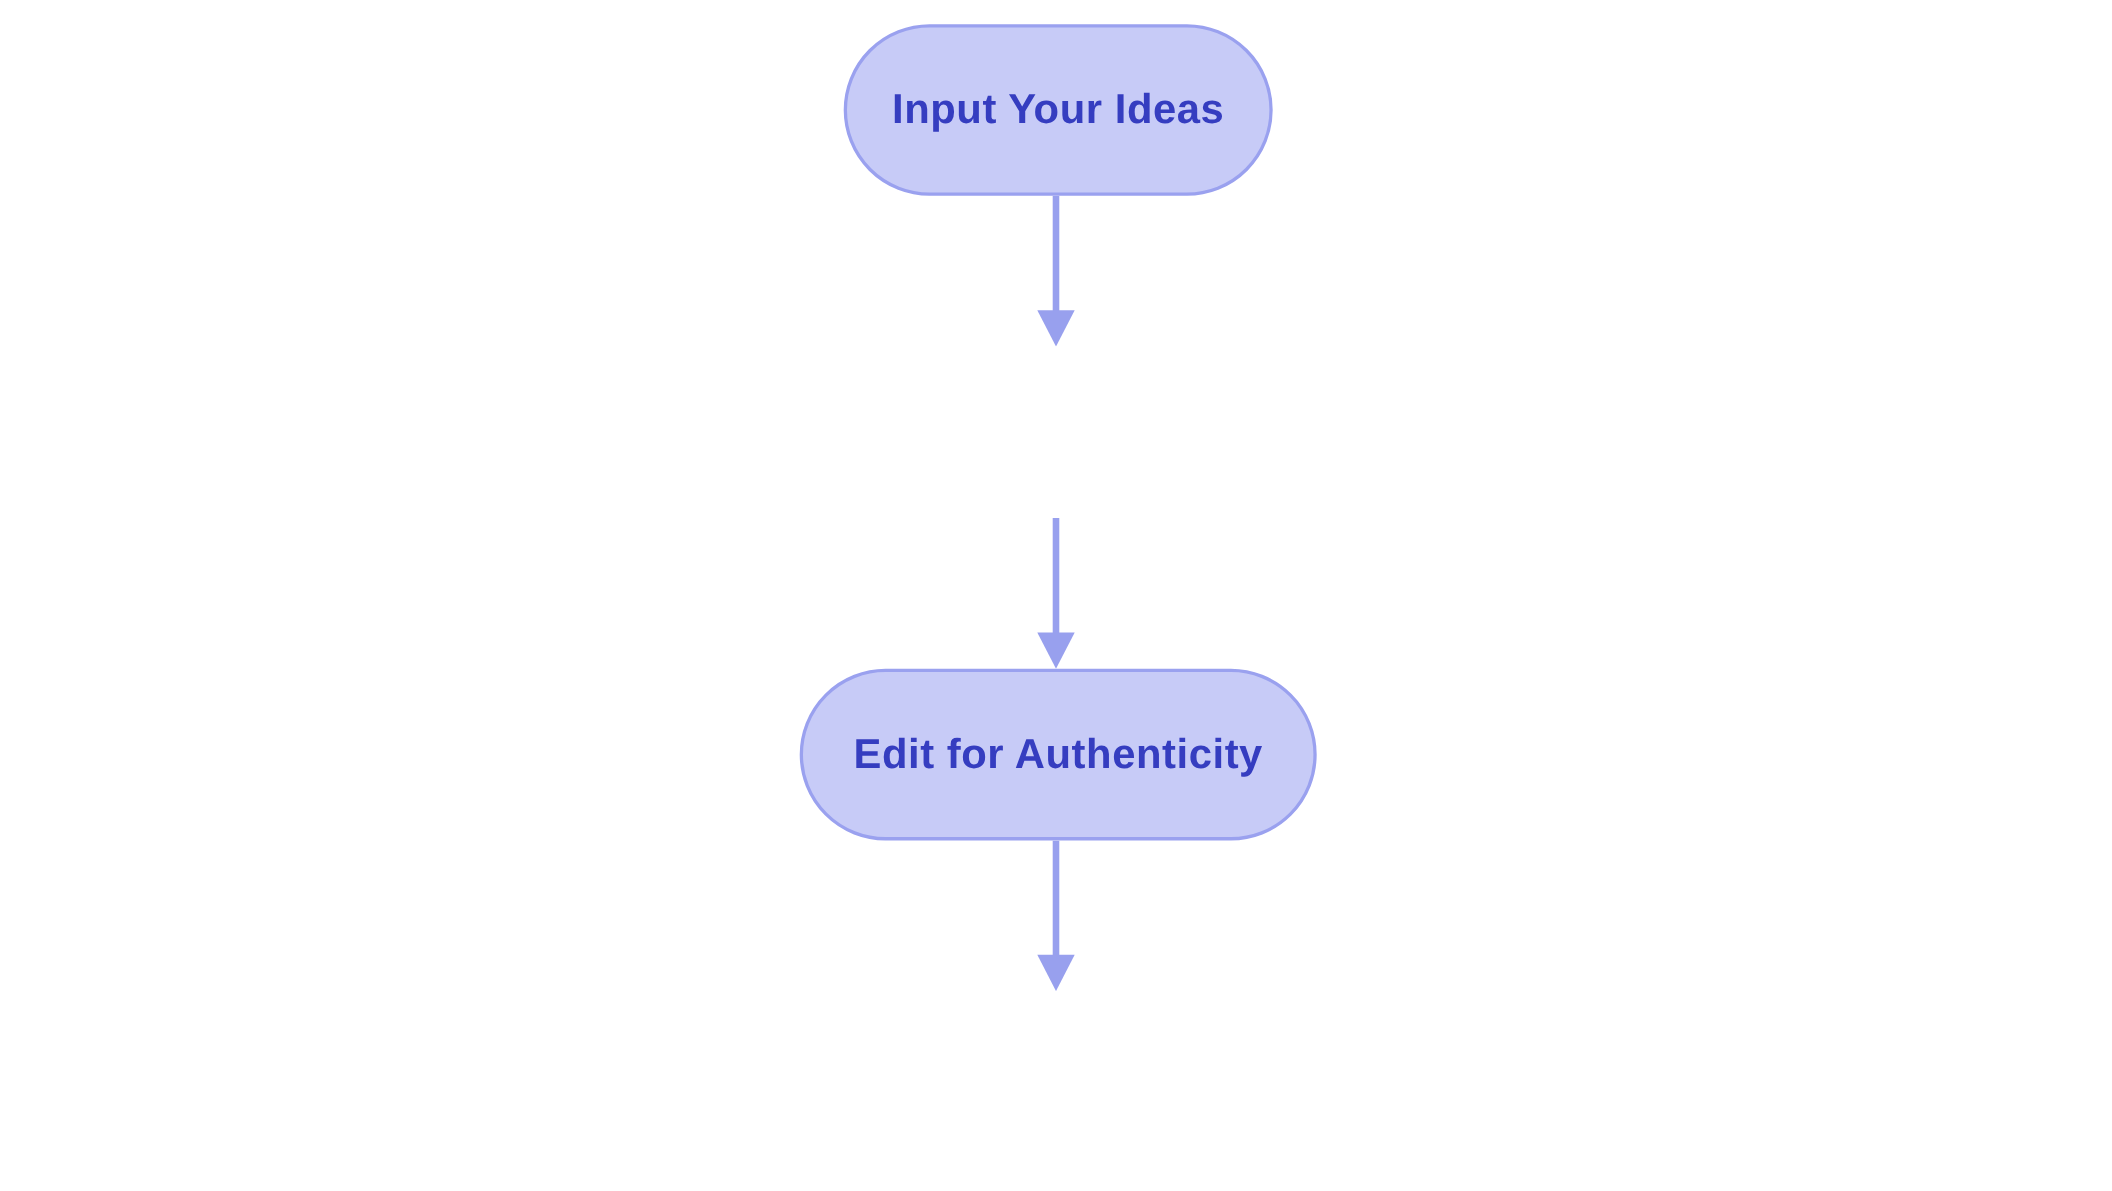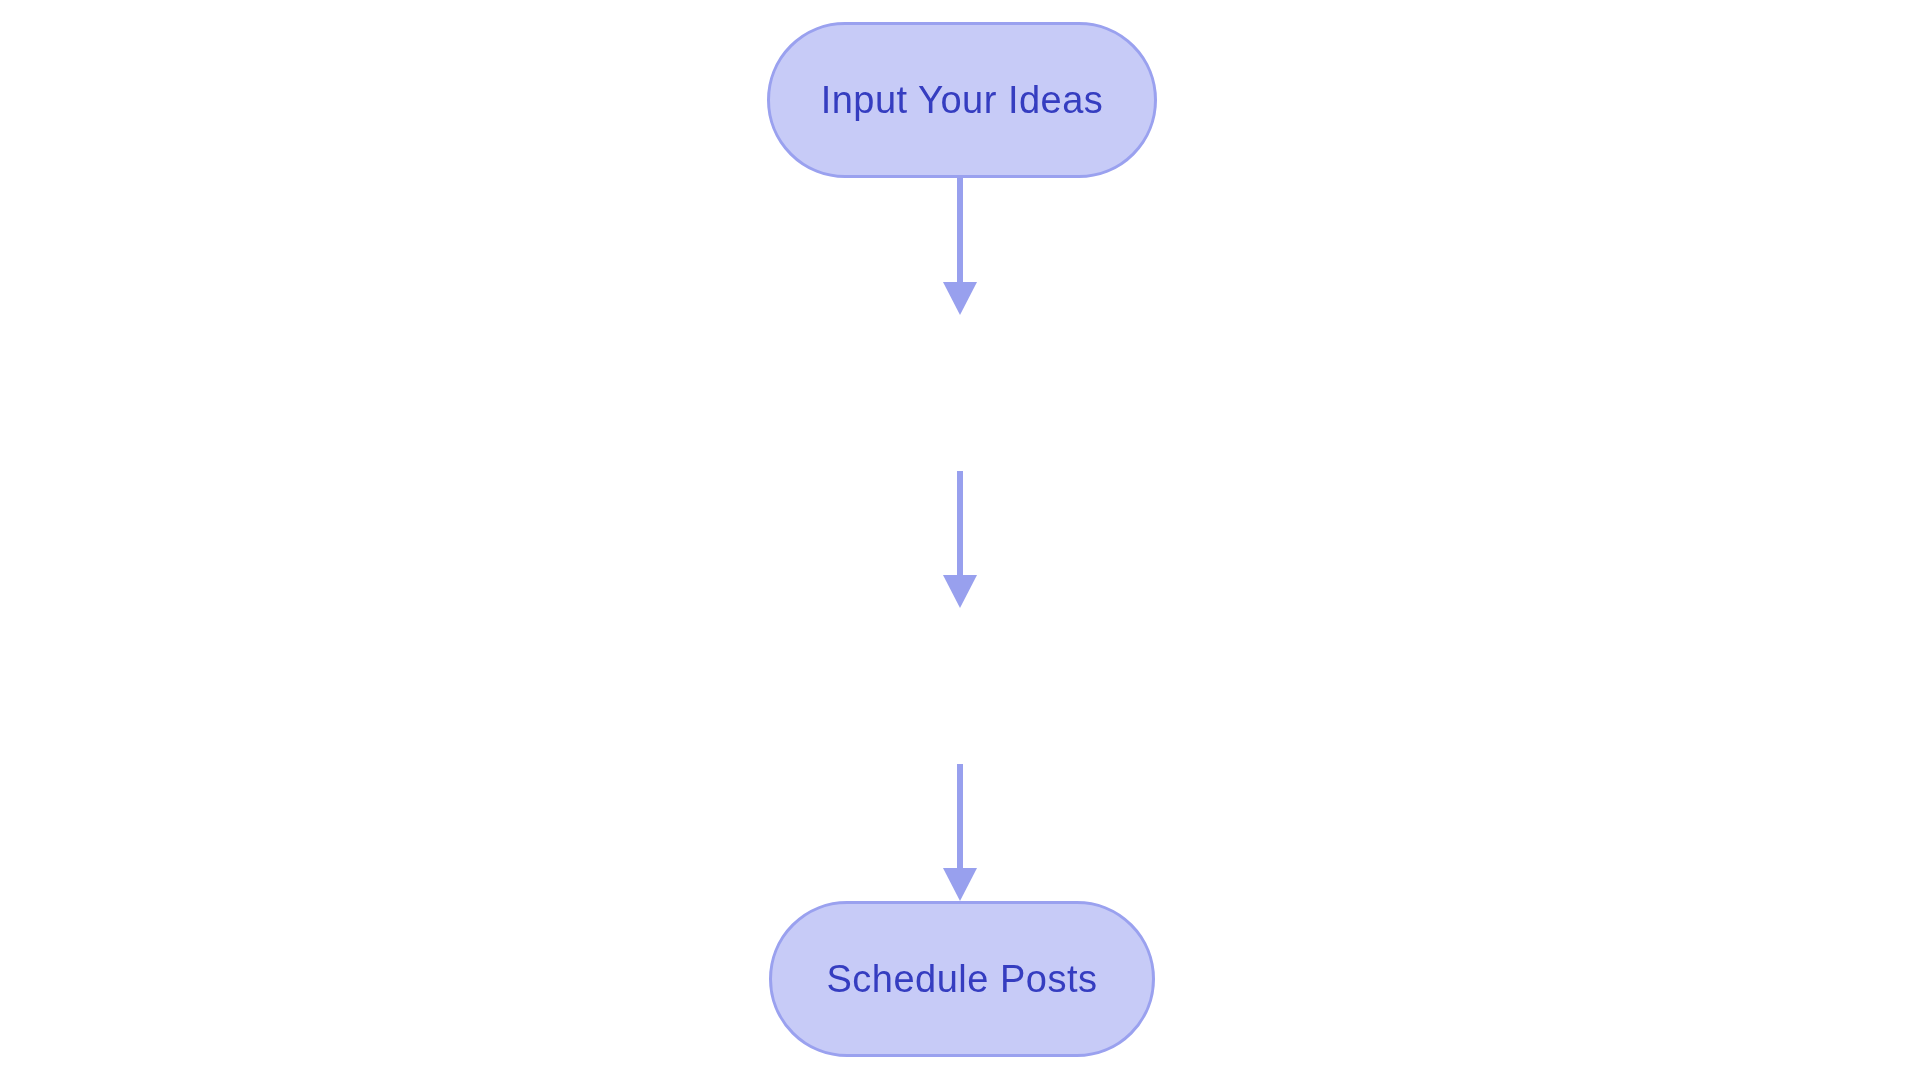--- a/index.html
+++ b/index.html
@@ -22,21 +22,21 @@
     background: var(--node-fill, #c7cbf7);
     border: 3px solid var(--node-border, #9aa1ef);
     border-radius: 78px;
     display: flex;
     align-items: center;
     justify-content: center;
   }
   .node-label {
     color: var(--node-text, #353dc0);
     font-size: 38px;
-    font-weight: 400;
+    font-weight: 700;
     letter-spacing: 0.5px;
     white-space: nowrap;
     text-align: center;
   }
   .connector {
     position: absolute;
     display: block;
   }
   .arrow-line {
     stroke: var(--arrow, #98a0ee);
@@ -59,23 +59,23 @@
       <line class="arrow-line" x1="20" y1="0" x2="20" y2="108"></line>
       <polygon class="arrow-head" points="3,104 37,104 20,137"></polygon>
     </svg>
 
 
   <svg class="connector" id="conn-1" xmlns="http://www.w3.org/2000/svg" width="40" height="137" style="left: 940px; top: 471px;">
       <line class="arrow-line" x1="20" y1="0" x2="20" y2="108"></line>
       <polygon class="arrow-head" points="3,104 37,104 20,137"></polygon>
     </svg>
 
+  <div class="node" id="node-2" style="left: 727px; top: 608px; width: 470px; height: 156px;">
+    <span class="node-label">Edit for Authenticity</span>
+  </div>
 
   <svg class="connector" id="conn-2" xmlns="http://www.w3.org/2000/svg" width="40" height="137" style="left: 940px; top: 764px;">
       <line class="arrow-line" x1="20" y1="0" x2="20" y2="108"></line>
       <polygon class="arrow-head" points="3,104 37,104 20,137"></polygon>
     </svg>
 
-  <div class="node" id="node-3" style="left: 769px; top: 901px; width: 386px; height: 156px;">
-    <span class="node-label">Schedule Posts</span>
-  </div>
 
 </div>
 
 </body></html>

